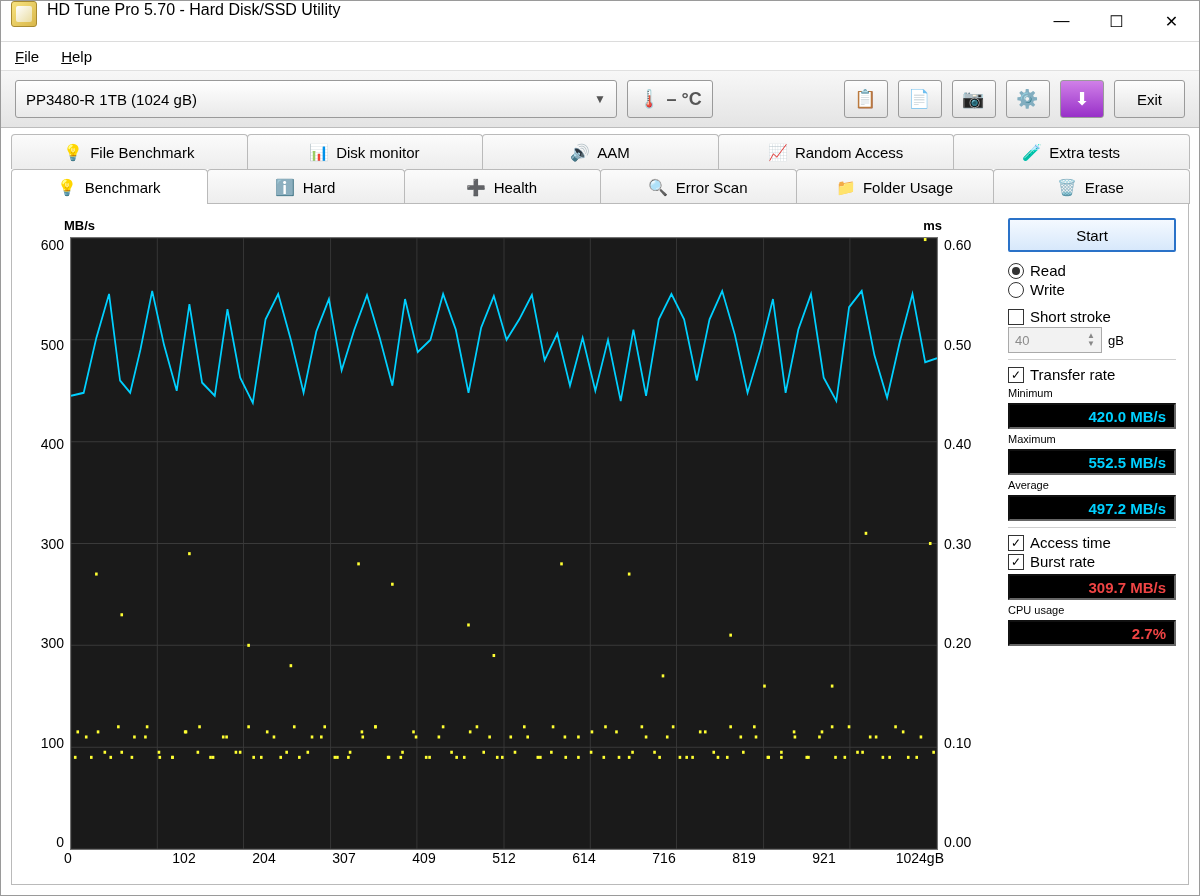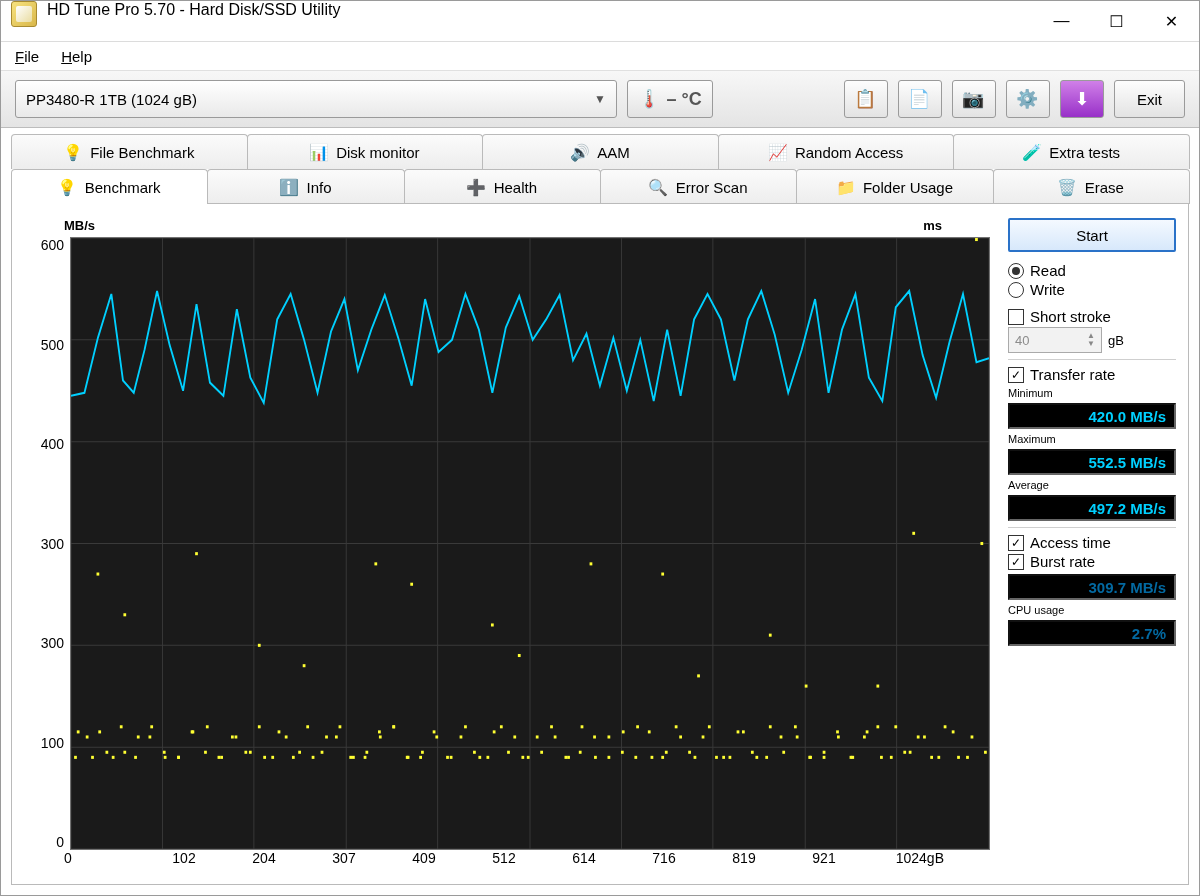--- a/index.html
+++ b/index.html
@@ -42,21 +42,21 @@
 .radio,.check{display:flex;align-items:center;gap:6px;font-size:15px}
 .radio .r{width:14px;height:14px;border:1px solid #333;border-radius:50%;display:flex;align-items:center;justify-content:center}
 .radio .r.sel::after{content:"";width:8px;height:8px;background:#333;border-radius:50%}
 .check .c{width:14px;height:14px;border:1px solid #333;display:flex;align-items:center;justify-content:center;font-size:12px;line-height:1}
 .check .c.sel::after{content:"✓"}
 .numin{display:flex;align-items:center;gap:6px}
 .numin .nbox{width:80px;height:24px;border:1px solid #aaa;background:#f2f2f2;color:#8c8c8c;display:flex;align-items:center;padding:0 6px;justify-content:space-between}
 .numin .spin{display:flex;flex-direction:column;font-size:8px;line-height:1;color:#888}
 hr{border:none;border-top:1px solid #cfcfcf;margin:4px 0}
 .metric{font-size:11px;margin-top:2px}
-.valbox{height:22px;background:#000;color:#0369a1;font-weight:700;font-size:15px;display:flex;align-items:center;justify-content:flex-end;padding:0 8px;border:2px inset #666;margin-top:2px}
+.valbox{height:22px;background:#000;color:#ef4444;font-weight:700;font-size:15px;display:flex;align-items:center;justify-content:flex-end;padding:0 8px;border:2px inset #666;margin-top:2px}
 .valbox.cyan{color:#00d0ff}
 .valbox.yellow{color:#ffff33}
 
 .ic-bulb{color:#d9c700}
 .ic-info{color:#1060c0}
 .ic-health{color:#d01010}
 .ic-scan{color:#1a9a1a}
 .ic-folder{color:#e6b400}
 .ic-erase{color:#555}
 .ic-chart{color:#1aa01a}
@@ -136,21 +136,21 @@
           <span>Extra tests</span>
         </div>
     </div>
     <div class="tabrow">
       <div class="tab active">
           <span class="ticon ic-bulb">💡</span>
           <span>Benchmark</span>
         </div>
       <div class="tab">
           <span class="ticon ic-info">ℹ️</span>
-          <span>Info</span>
+          <span>Hard</span>
         </div>
       <div class="tab">
           <span class="ticon ic-health">➕</span>
           <span>Health</span>
         </div>
       <div class="tab">
           <span class="ticon ic-scan">🔍</span>
           <span>Error Scan</span>
         </div>
       <div class="tab">
@@ -346,20 +346,29 @@
                 <rect x="57.09375" y="368.5" width="3" height="3" fill="#ffff33"></rect>
                 <rect x="203.578125" y="398.5" width="3" height="3" fill="#ffff33"></rect>
                 <rect x="330.53125" y="318.49999999999994" width="3" height="3" fill="#ffff33"></rect>
                 <rect x="486.78125" y="408.5" width="3" height="3" fill="#ffff33"></rect>
                 <rect x="643.03125" y="328.49999999999994" width="3" height="3" fill="#ffff33"></rect>
                 <rect x="760.21875" y="388.5" width="3" height="3" fill="#ffff33"></rect>
                 <rect x="877.40625" y="438.5" width="3" height="3" fill="#ffff33"></rect>
                 <rect x="984.828125" y="NaN" width="3" height="3" fill="#ffff33"></rect>
               </svg>
           </div>
+          <div class="y2axis" id="yaxisR">
+              <div>0.60</div>
+              <div>0.50</div>
+              <div>0.40</div>
+              <div>0.30</div>
+              <div>0.20</div>
+              <div>0.10</div>
+              <div>0.00</div>
+            </div>
         </div>
         <div class="xaxis" id="xaxis">
             <div class="xt">0</div>
             <div class="xt">102</div>
             <div class="xt">204</div>
             <div class="xt">307</div>
             <div class="xt">409</div>
             <div class="xt">512</div>
             <div class="xt">614</div>
             <div class="xt">716</div>

